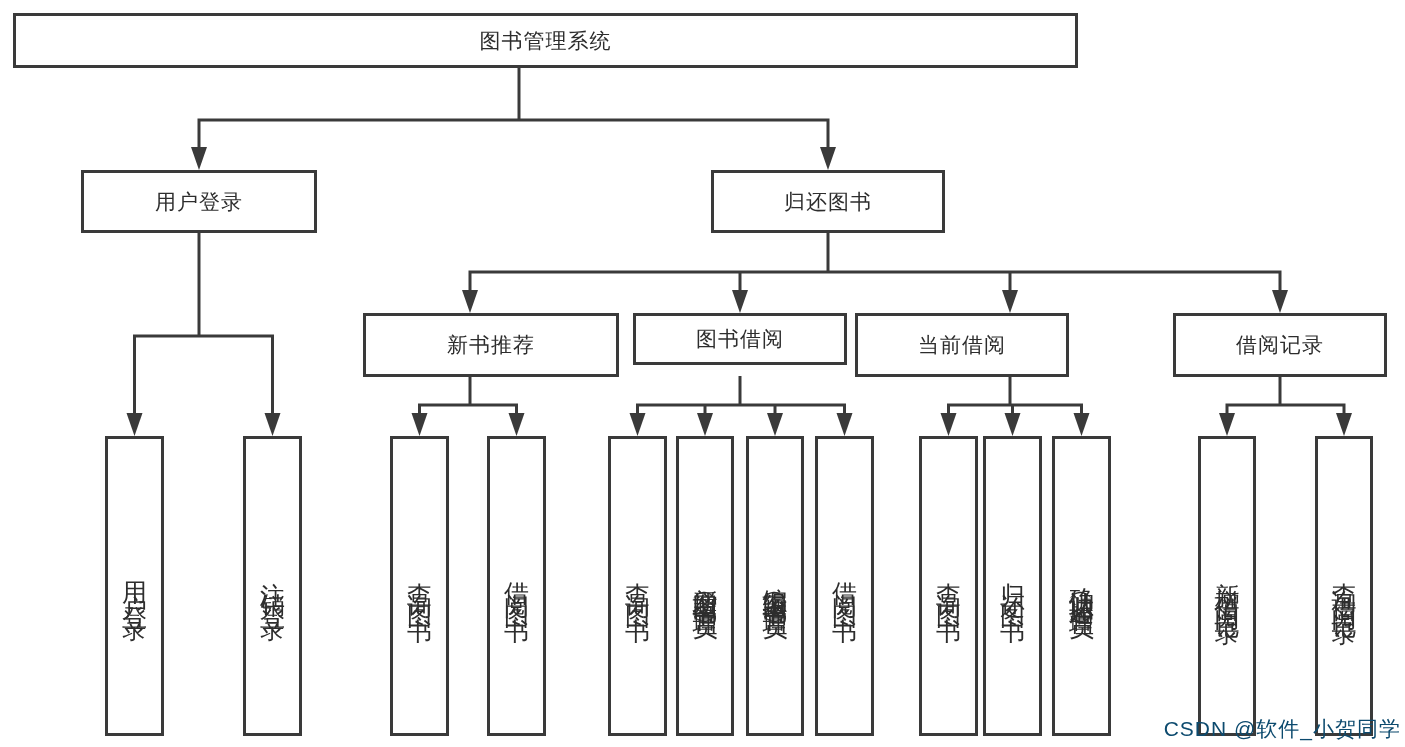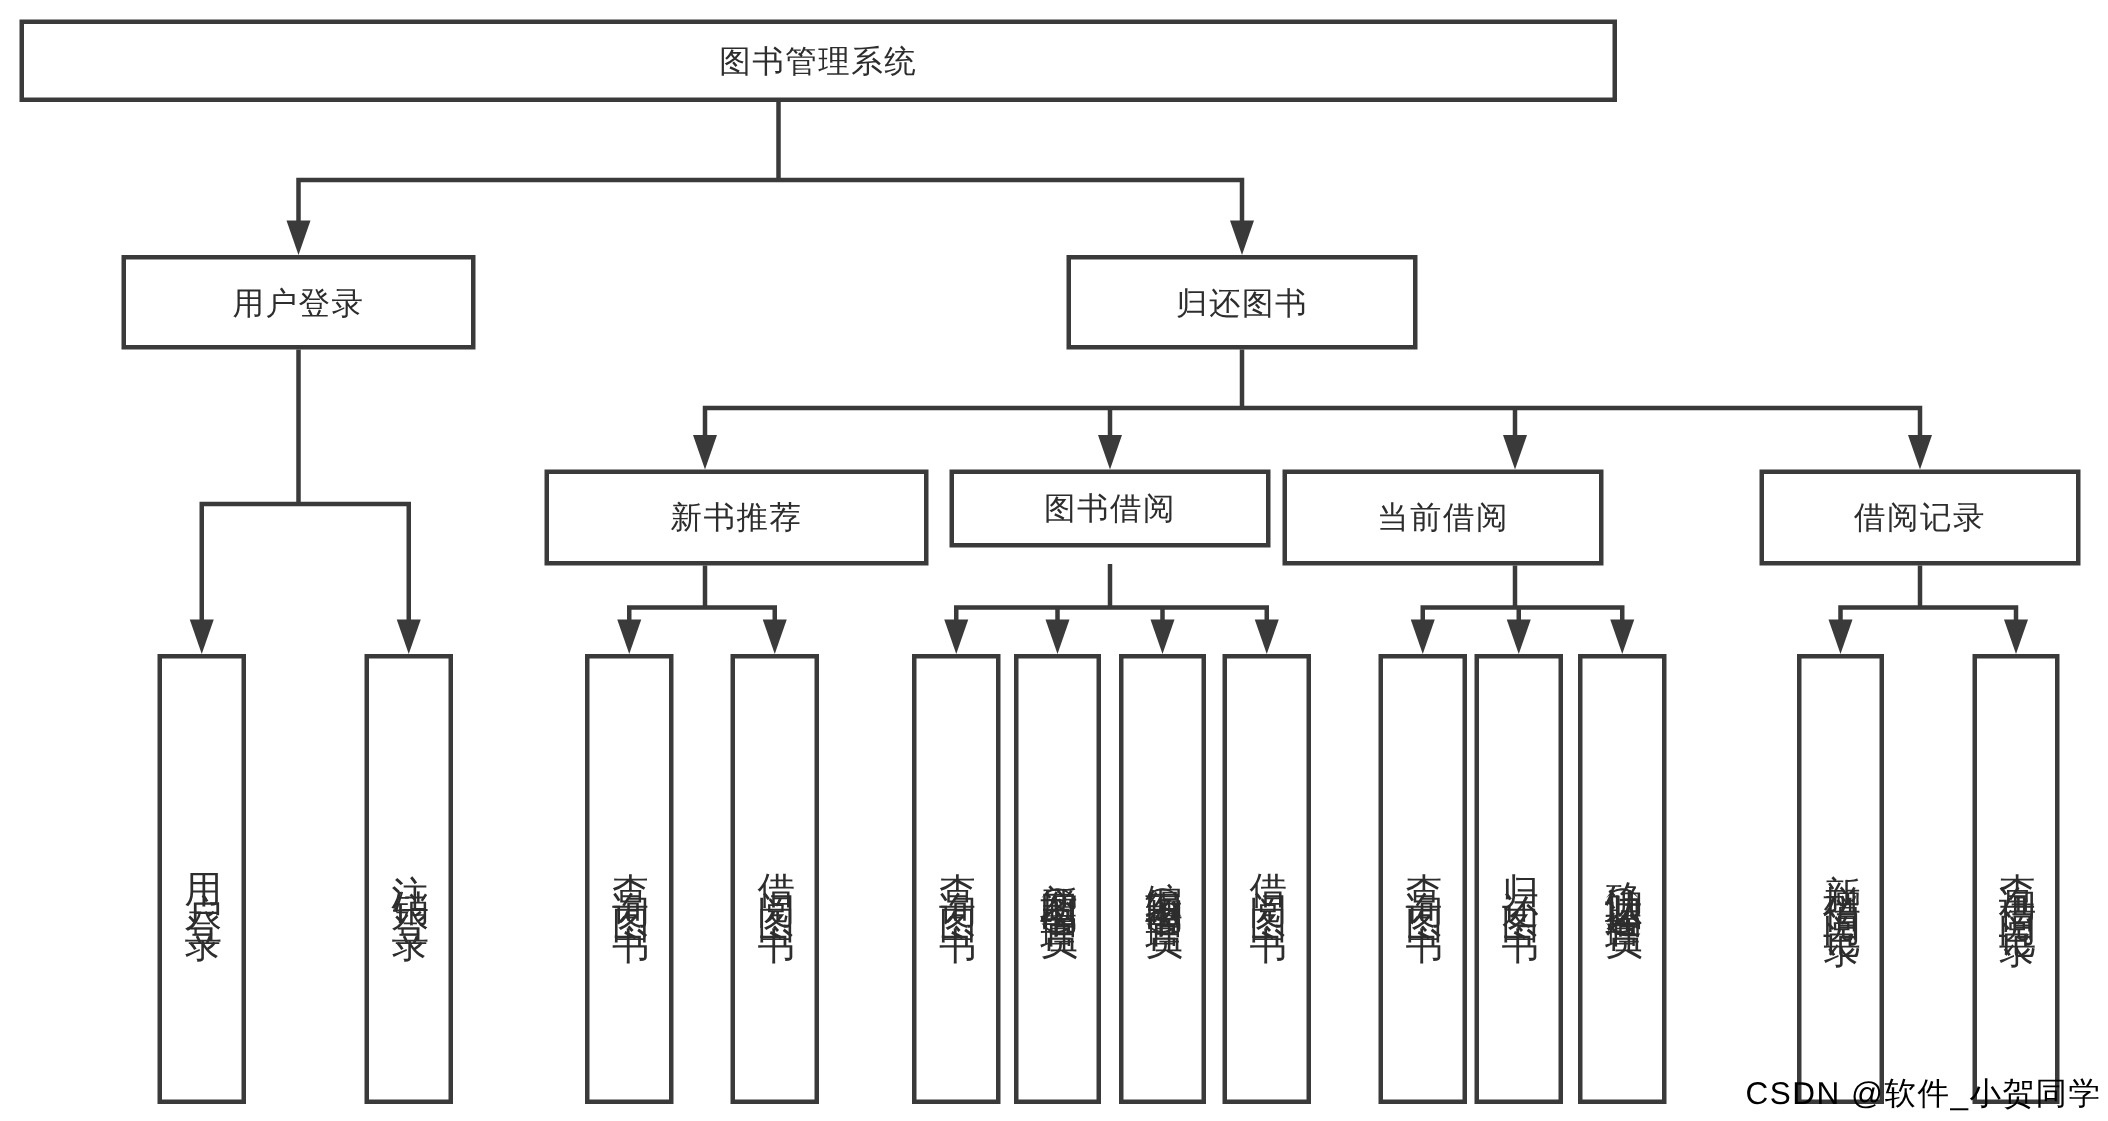--- a/index.html
+++ b/index.html
@@ -39,21 +39,21 @@
     white-space: nowrap;
   }
   .gap-lg .vtext { letter-spacing: 12px; }
   .gap-md .vtext { letter-spacing: 8px; }
   .gap-sm .vtext { letter-spacing: 4px; }
   #watermark {
     position: absolute;
     right: 4px;
     bottom: 4px;
     font-size: 21px;
-    color: #000000;
+    color: #0c4a6e;
     letter-spacing: 1px;
     white-space: nowrap;
     text-align: center;
   }
 </style>
 </head>
 <body>
 
 <div id="canvas">
 

